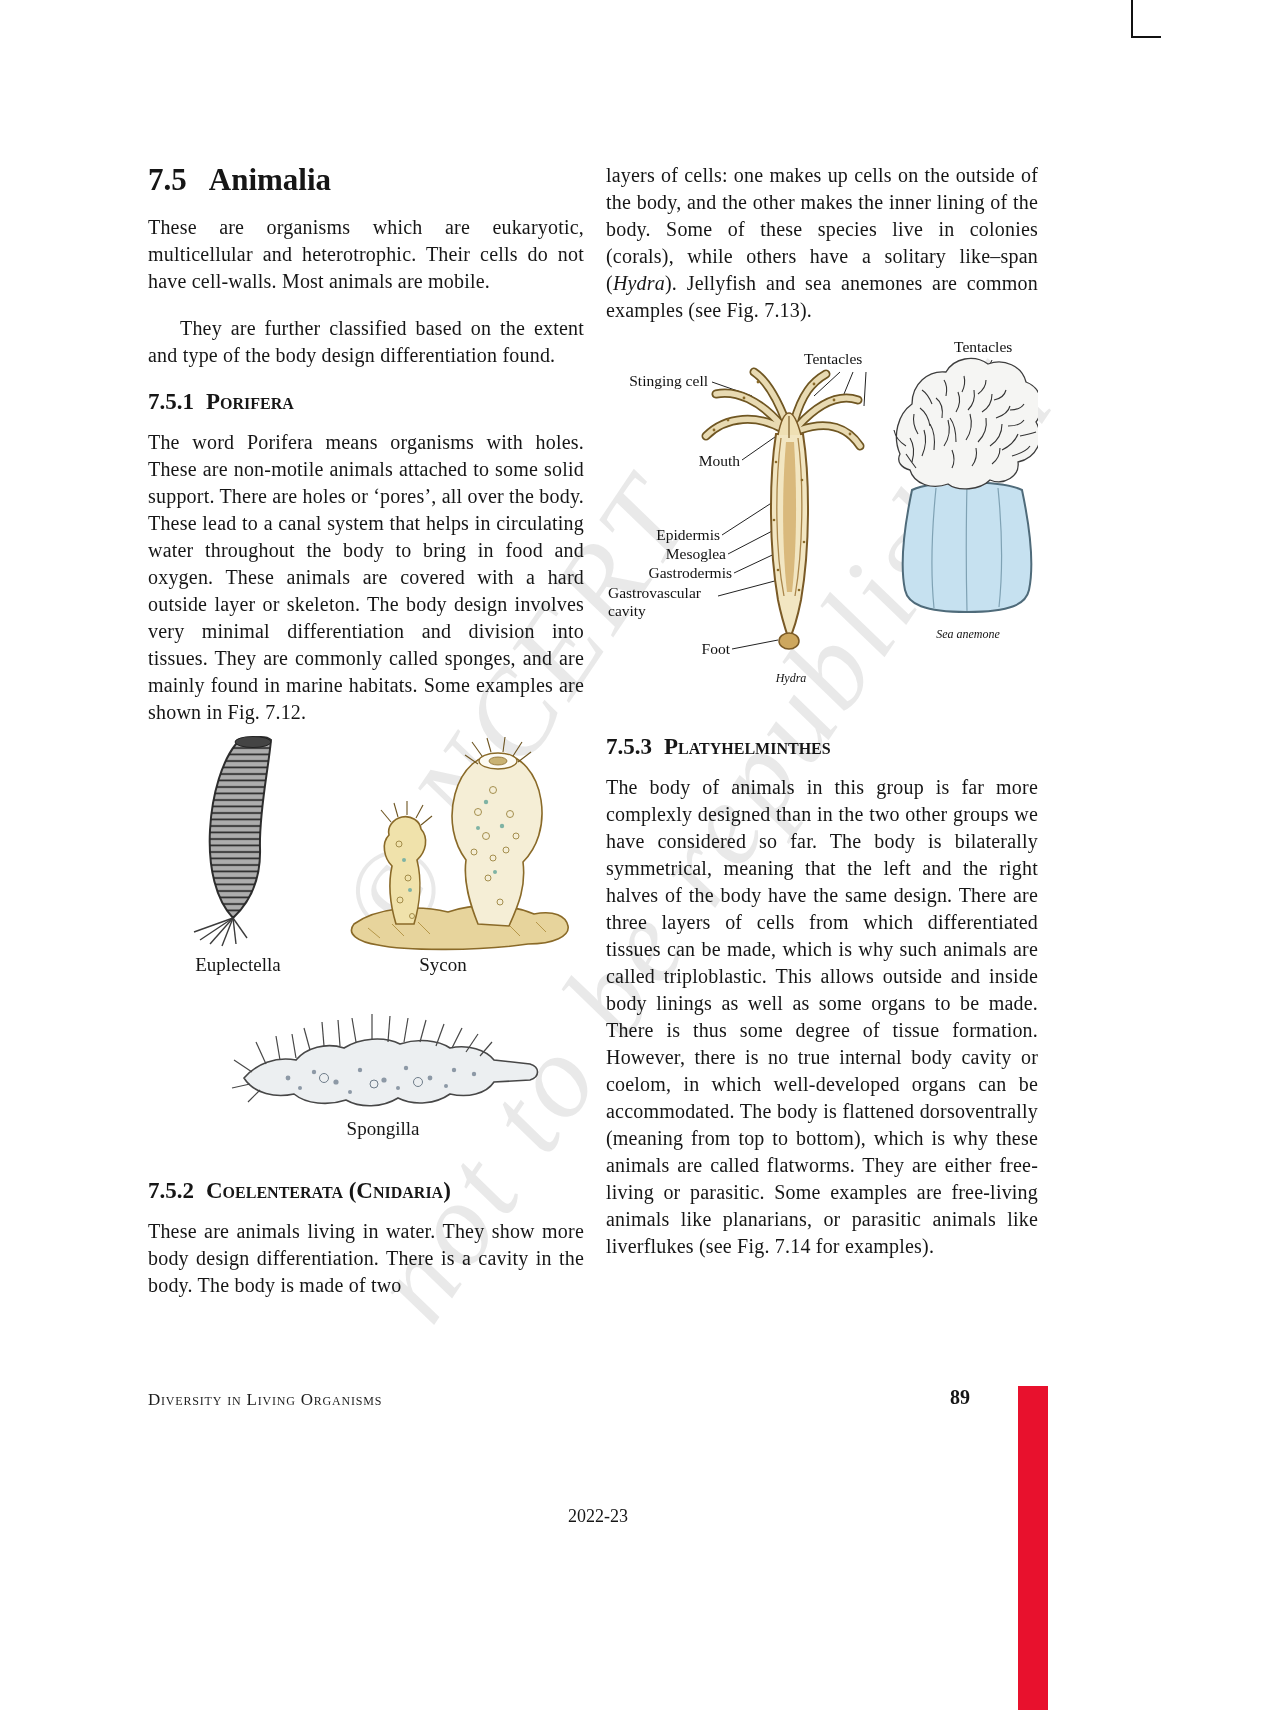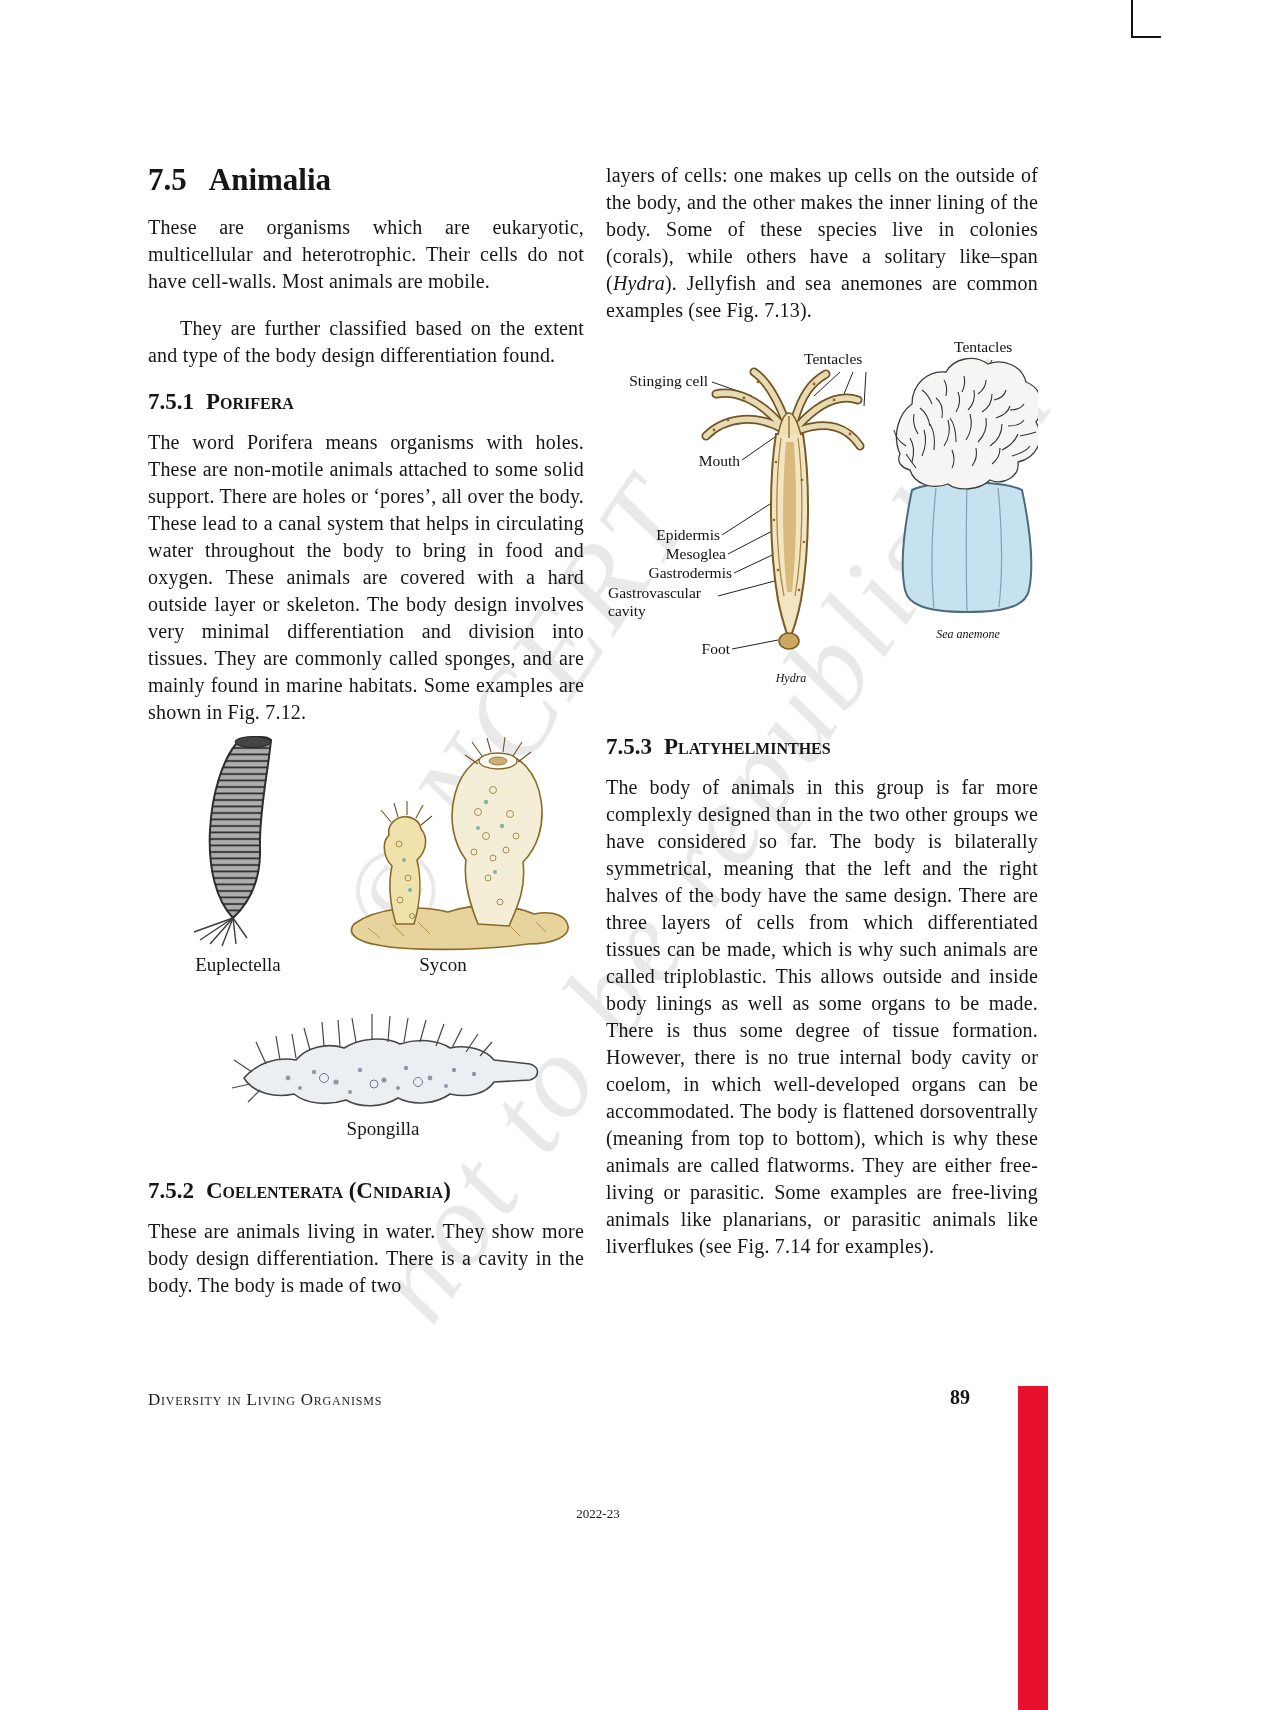--- a/index.html
+++ b/index.html
@@ -76,21 +76,21 @@
   .page-number {
     position:absolute; left:922px; top:1386px; width:48px;
     font-weight:bold; font-size:20px; text-align:right;
   }
   .red-bar {
     position:absolute; left:1018px; top:1386px; width:30px; height:324px;
     background:#e8112d;
   }
   .year-mark {
     position:absolute; left:148px; top:1506px; width:900px;
-    text-align:center; font-size:13px;
+    text-align:center; font-size:18px;
   }
 </style>
 </head>
 <body>
 
 <div class="page">
 
   <div class="corner-mark"></div>
 
   <div class="watermark">

